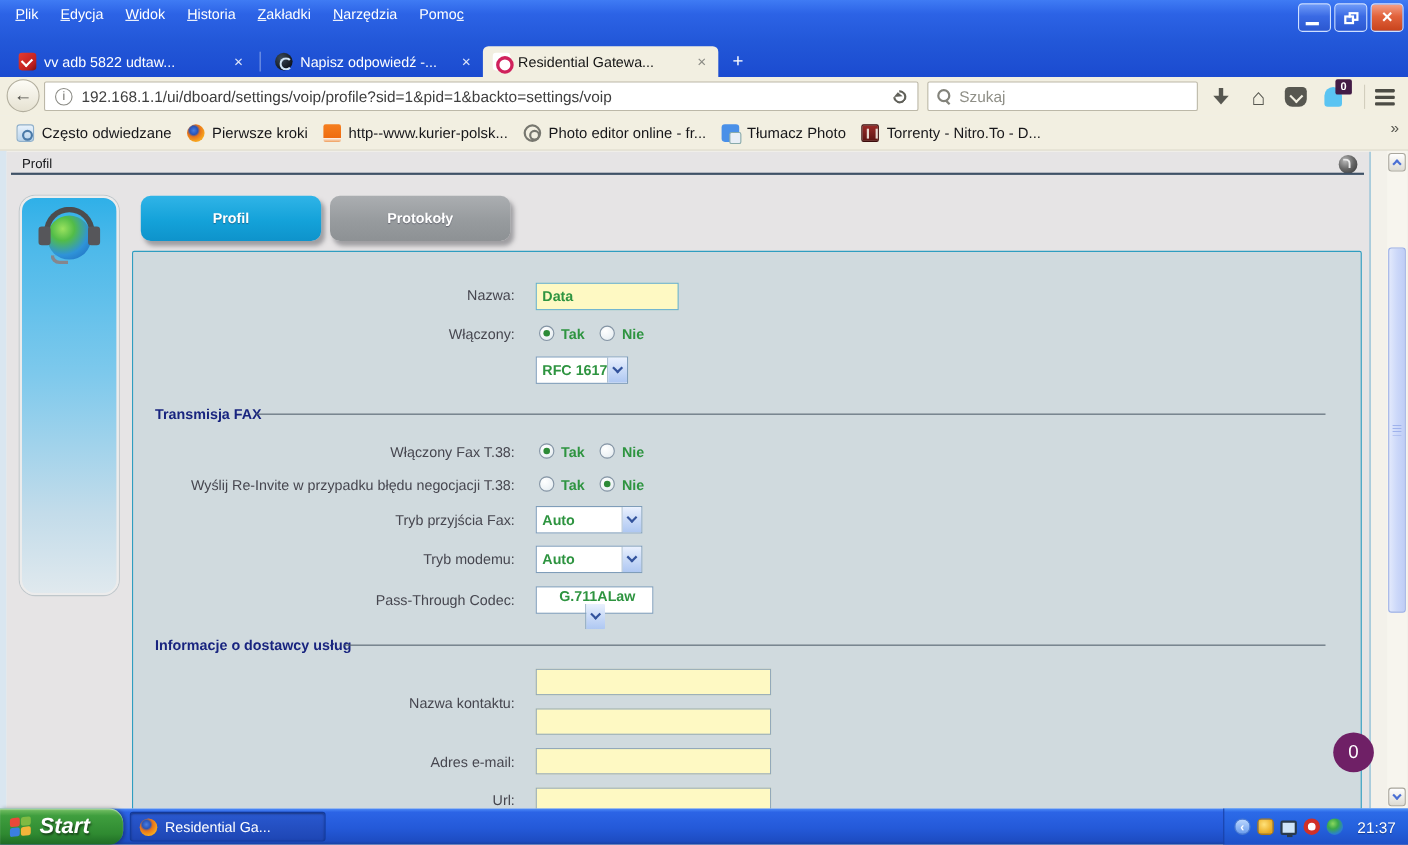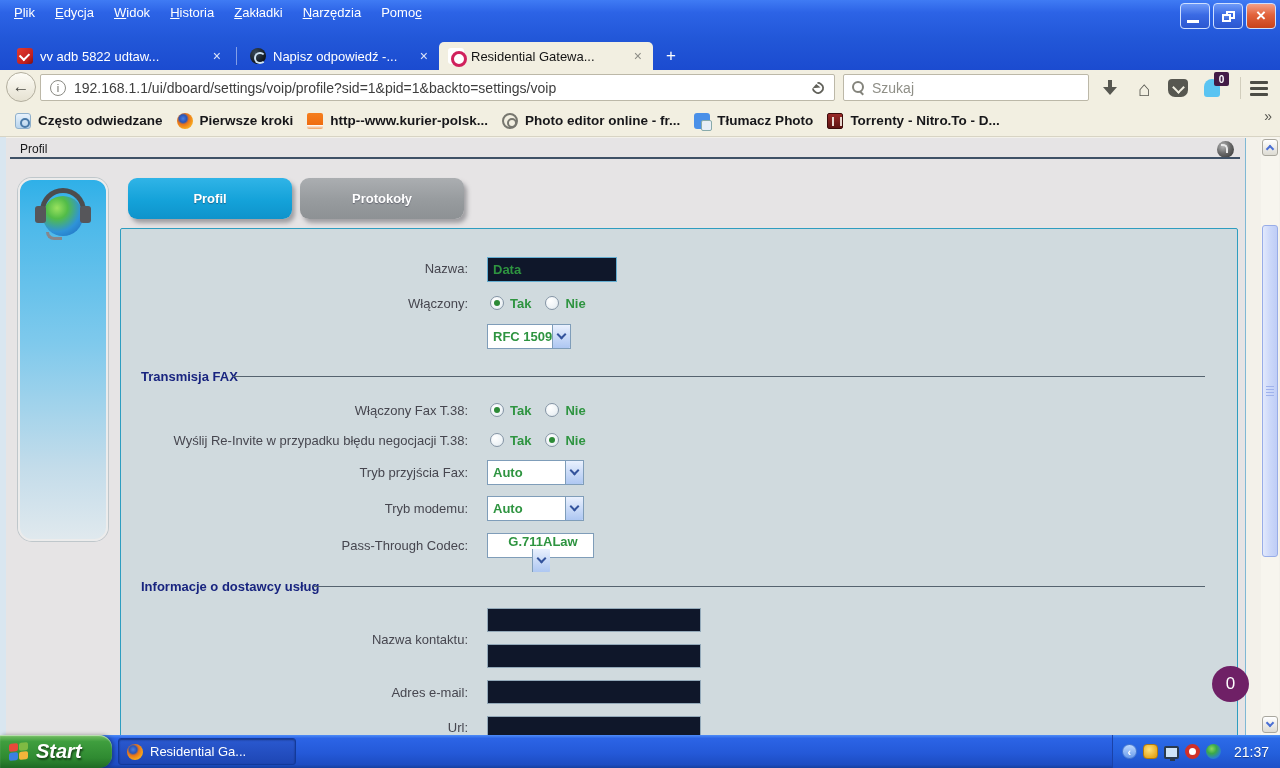--- a/index.html
+++ b/index.html
@@ -76,21 +76,21 @@
   .ghost-badge { position:absolute; right:-9px; top:-7px; min-width:15px; height:14px; background:#431b46;
     color:#fff; font-size:10px; font-weight:bold; display:flex; align-items:center; justify-content:center;
     border-radius:2px; padding:0 3px; }
   .nav-sep { position:absolute; left:1240px; top:7px; width:1px; height:22px; background:#d2cebd; }
   .burger { display:flex; flex-direction:column; gap:3px; }
   .burger span { width:18px; height:3px; background:#4c4c45; border-radius:1px; }
 
   
   #bmbar { position:absolute; left:0; top:105px; width:1280px; height:32px; background:#f2efe1;
     border-bottom:1px solid #d8d4c4; display:flex; align-items:center; padding-left:8px; }
-  .bm-item { display:flex; align-items:center; gap:7px; padding:0 7px; font-size:13.5px; color:#17171a; white-space:nowrap;font-weight:bold; }
+  .bm-item { display:flex; align-items:center; gap:7px; padding:0 7px; font-size:13.5px; color:#17171a; white-space:nowrap; }
   .bm-ic { width:16px; height:16px; flex:0 0 auto; position:relative; }
   .bm-freq { background:linear-gradient(180deg,#e8f2fc,#b8d4ec); border:1px solid #8fb0cc; border-radius:3px; }
   .bm-freq::after { content:""; position:absolute; left:4px; top:4px; width:6px; height:6px; border:2px solid #4a7aa8; border-radius:50%; }
   .bm-ff { border-radius:50%; background:radial-gradient(circle at 38% 35%, #4a7de0 0%, #2a55b8 26%, #e8731a 40%, #f8a81e 72%, #d85f10 100%); }
   .bm-kurier { background:linear-gradient(180deg,#f57f1f 0%,#ef6c10 75%,#fff 76%,#f0a060 100%); border-radius:2px; }
   .bm-wheel { border:2px solid #77776f; border-radius:50%; }
   .bm-wheel::after { content:""; position:absolute; left:3px; top:3px; width:6px; height:6px; border:2px solid #77776f; border-radius:50%; }
   .bm-translate { background:#4a90e8; border-radius:3px; }
   .bm-translate::after { content:""; position:absolute; right:-2px; bottom:-2px; width:9px; height:9px; background:#e8eef6; border:1px solid #8aa; border-radius:2px; }
   .bm-torrent { background:linear-gradient(180deg,#9a2a28,#5e1412); border-radius:2px; border:1px solid #3c0c0c; }
@@ -125,21 +125,21 @@
   .btn-profile { left:128px; background:linear-gradient(180deg,#30b4e7 0%,#14a2d9 55%,#0e93cb 100%); }
   .btn-protocols { left:300px; background:linear-gradient(180deg,#abaeb1 0%,#979b9e 55%,#8d9194 100%); }
 
   .main-panel { position:absolute; left:120px; top:91px; width:1118px; height:520px;
     background:#d0dade; border:1px solid #2e9dc0; border-radius:2px; }
 
   .flabel { position:absolute; left:120px; width:348px; text-align:right; font-size:13px; color:#46464f; }
   .section-title { position:absolute; left:141px; font-size:13px; font-weight:bold; color:#18247f; }
   .section-line { position:absolute; height:1px; background:#55636f; }
 
-  .xp-input { position:absolute; left:487px; height:24px; border:1px solid #93a9b9; background:#0f172a;
+  .xp-input { position:absolute; left:487px; height:24px; border:1px solid #93a9b9; background:#fef9c3;
     font-size:13px; font-weight:bold; color:#2e9440; padding:0 5px; font-family:inherit; outline:0; }
   .xp-input.name { border-color:#64aed2; width:130px; height:25px; }
   .xp-input.wide { width:214px; }
 
   .radio-row { position:absolute; left:490px; display:flex; align-items:center; height:16px; }
   .radio { width:14px; height:14px; border-radius:50%; border:1px solid #8595a5;
     background:radial-gradient(circle at 35% 30%, #fff 0%, #eef3f6 60%, #dbe4ea 100%); position:relative; flex:0 0 auto; }
   .radio.checked::after { content:""; position:absolute; left:3px; top:3px; width:6px; height:6px; border-radius:50%; background:#2c8a36; }
   .radio-label { font-size:13px; font-weight:bold; color:#2e9440; margin:0 14px 0 6px; }
 
@@ -340,21 +340,21 @@
 
   <span class="flabel" style="top:159px;">Włączony:</span>
   <div class="radio-row" style="top:158px;">
     <span class="radio checked"></span>
     <span class="radio-label">Tak</span>
     <span class="radio"></span>
     <span class="radio-label">Nie</span>
   </div>
 
   <div class="xp-select" style="top:187px;width:84px;">
-    <span class="val">RFC 1509</span>
+    <span class="val">RFC 1617</span>
     <span class="arrow">
         <span class="chev-down"></span>
       </span>
   </div>
 
   <span class="section-title" style="top:232px;">Transmisja FAX</span>
   <span class="section-line" style="top:239px;left:233px;width:972px;"></span>
 
   <span class="flabel" style="top:266px;">Włączony Fax T.38:</span>
   <div class="radio-row" style="top:265px;">

